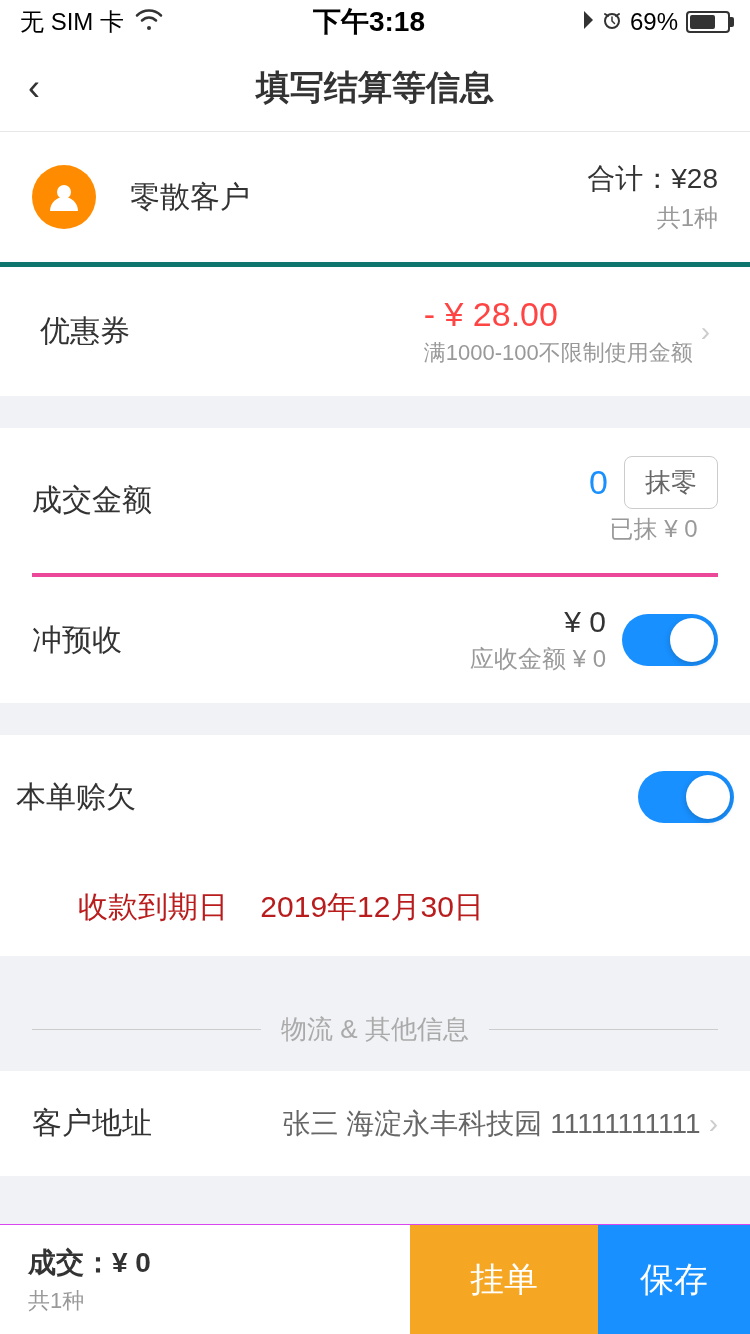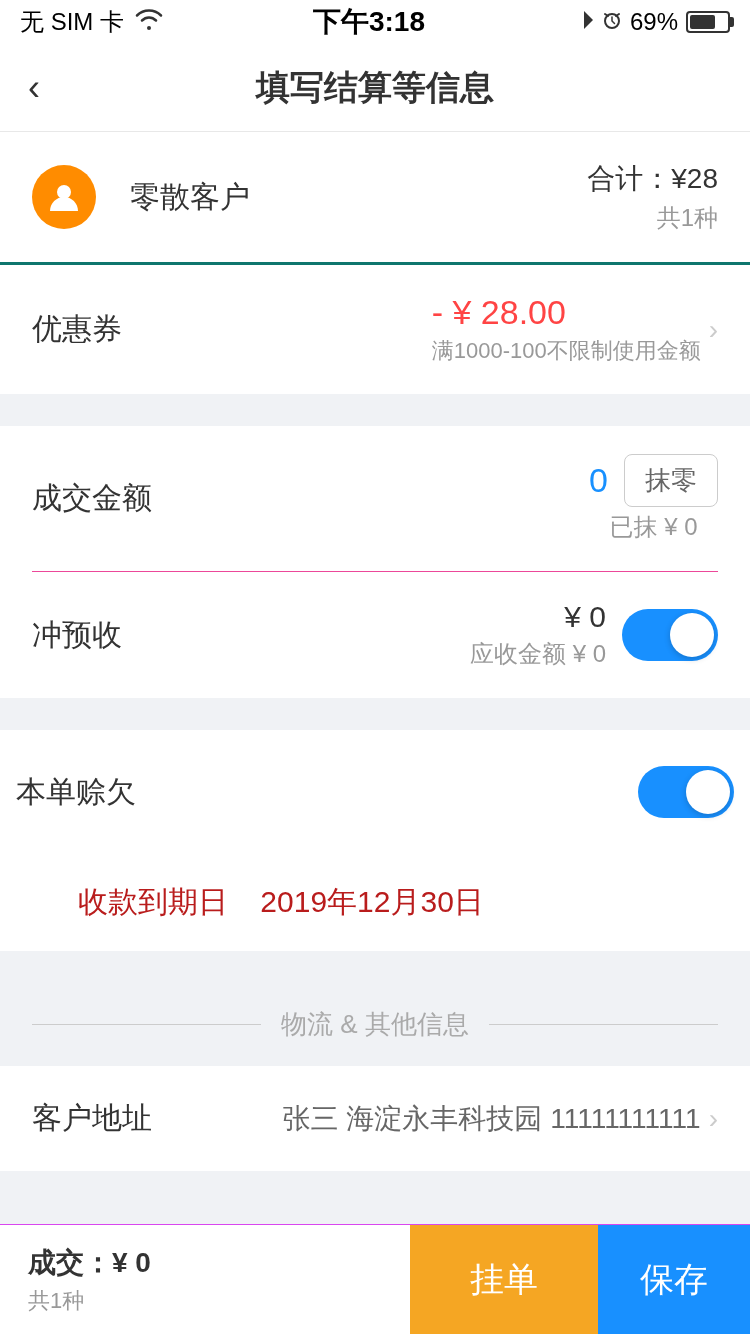--- a/index.html
+++ b/index.html
@@ -141,22 +141,22 @@
       font-size: 24px;
       color: #999;
       margin-top: 4px;
     }
 
     
     .coupon-row {
       display: flex;
       align-items: center;
       justify-content: space-between;
-      padding: 28px 32px;
-      border-top: 3px solid #0f766e;
+      padding: 28px 40px;
+      border-top: 5px solid #0f766e;
     }
     .coupon-label {
       font-size: 30px;
       color: #333;
     }
     .coupon-right {
       display: flex;
       align-items: center;
       gap: 8px;
     }
@@ -186,21 +186,21 @@
     .section-card {
       background: #fff;
       padding: 0 32px;
       margin-bottom: 16px;
     }
     .row {
       display: flex;
       align-items: center;
       justify-content: space-between;
       padding: 28px 0;
-      border-bottom: 1px solid #ec4899;
+      border-bottom: 4px solid #ec4899;
     }
     .row:last-child {
       border-bottom: none;
     }
     .row-label {
       font-size: 30px;
       color: #333;
     }
     .row-right {
       display: flex;

